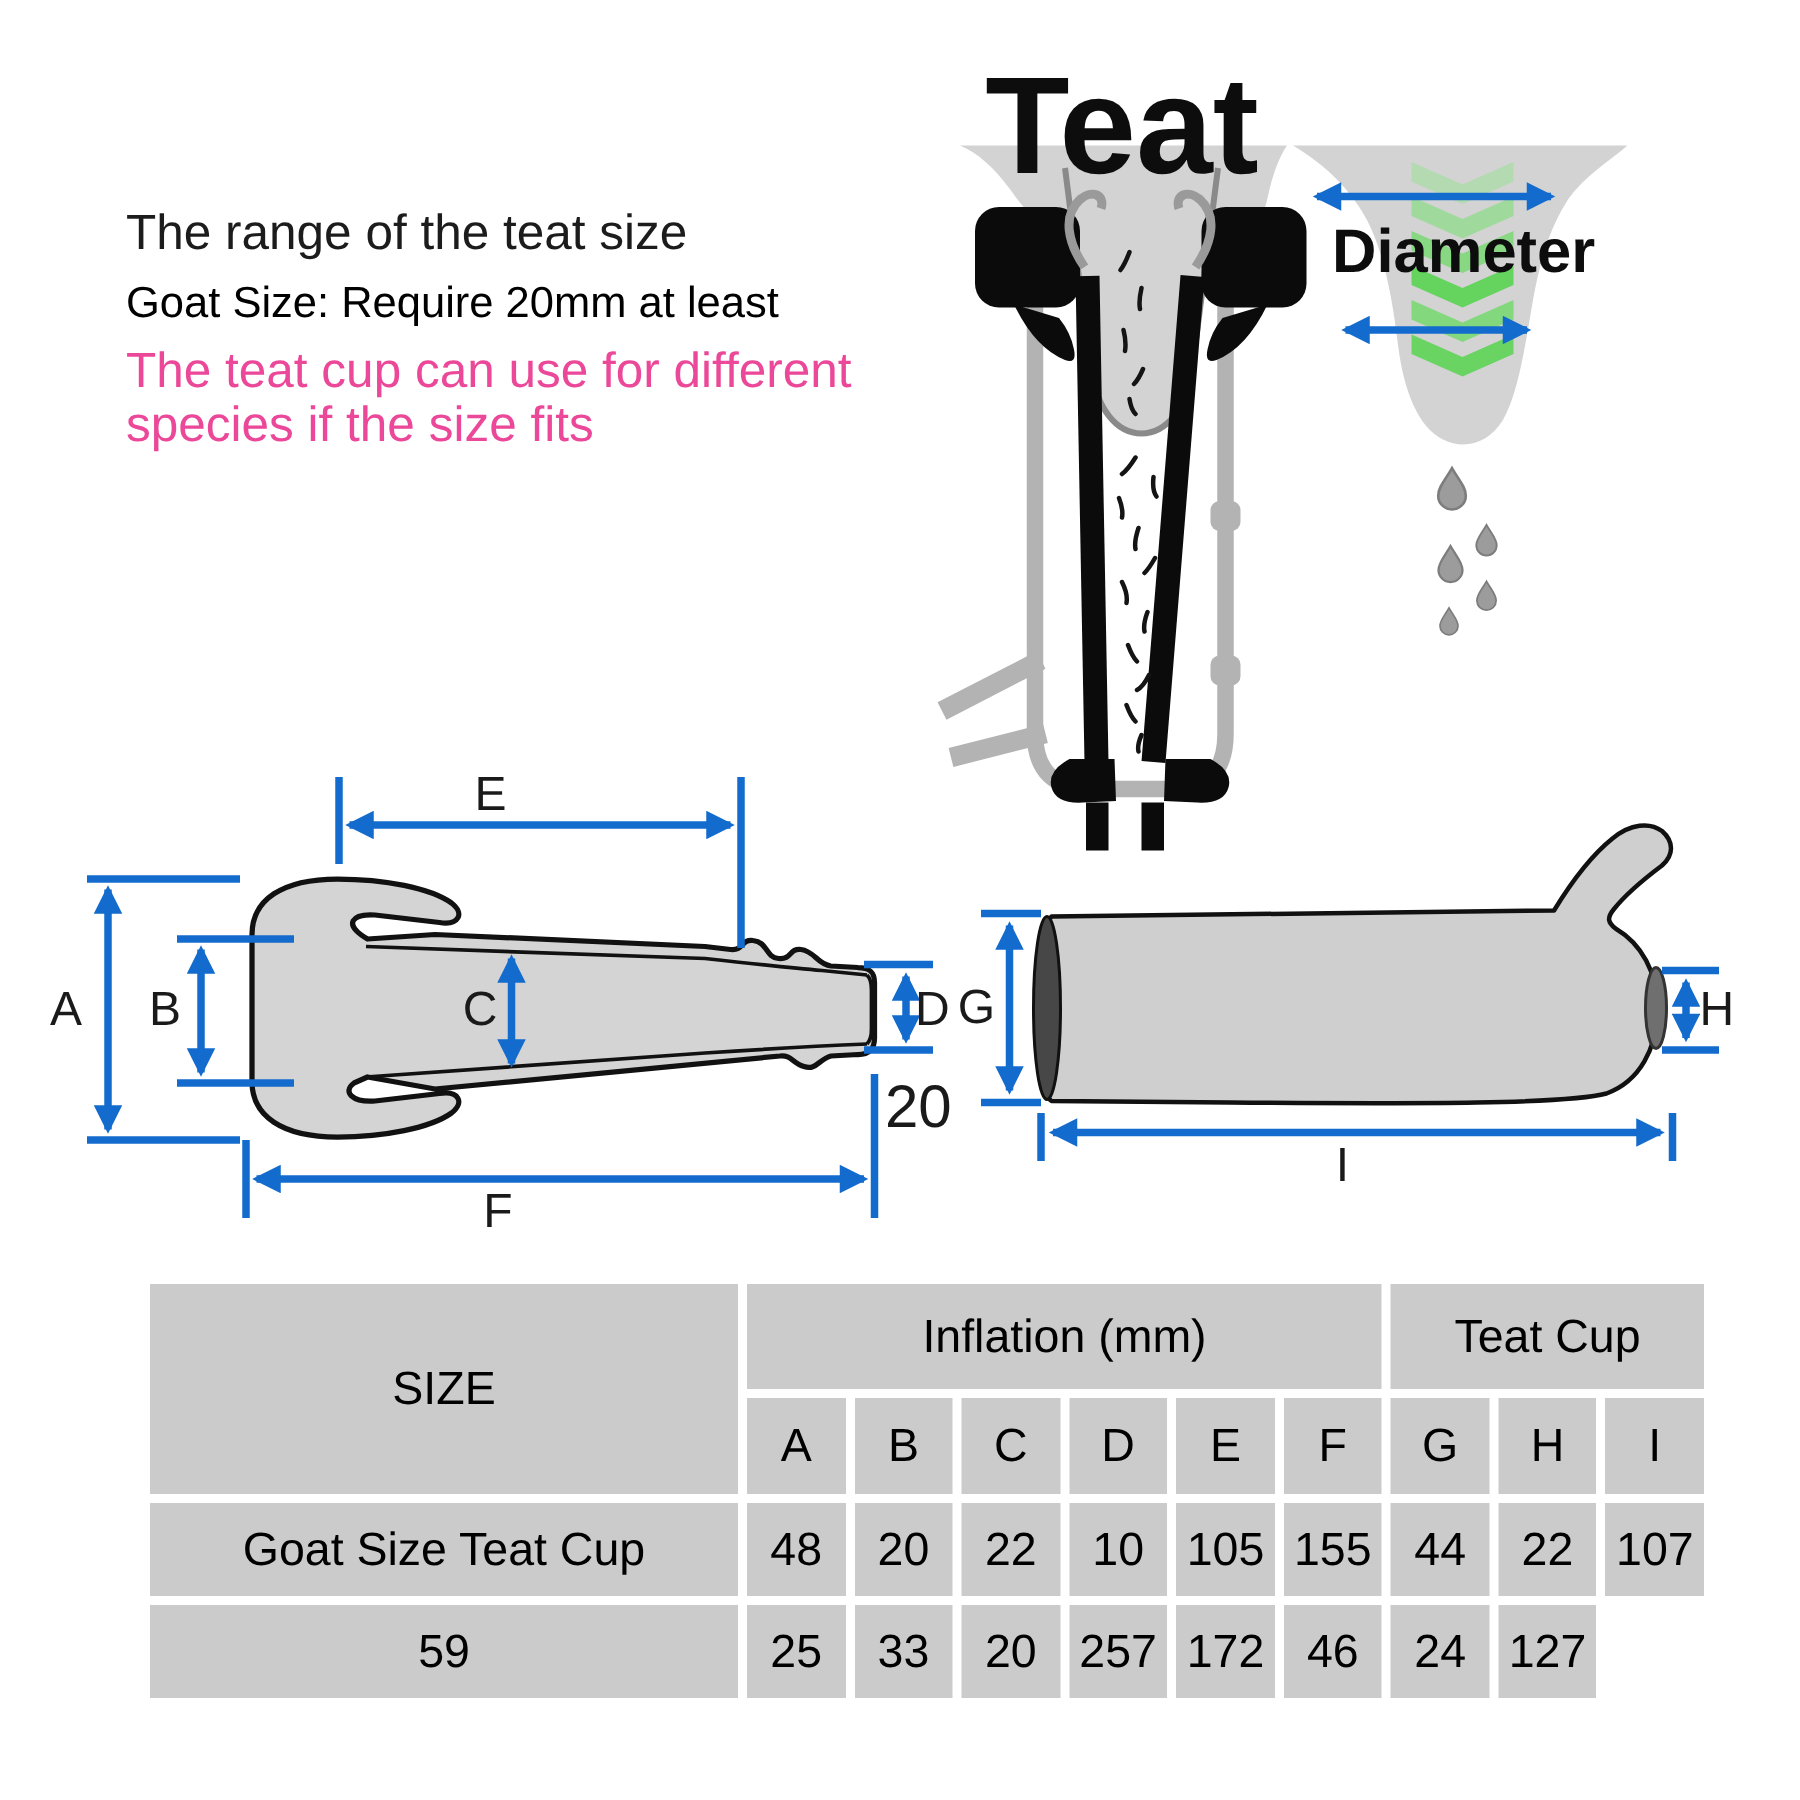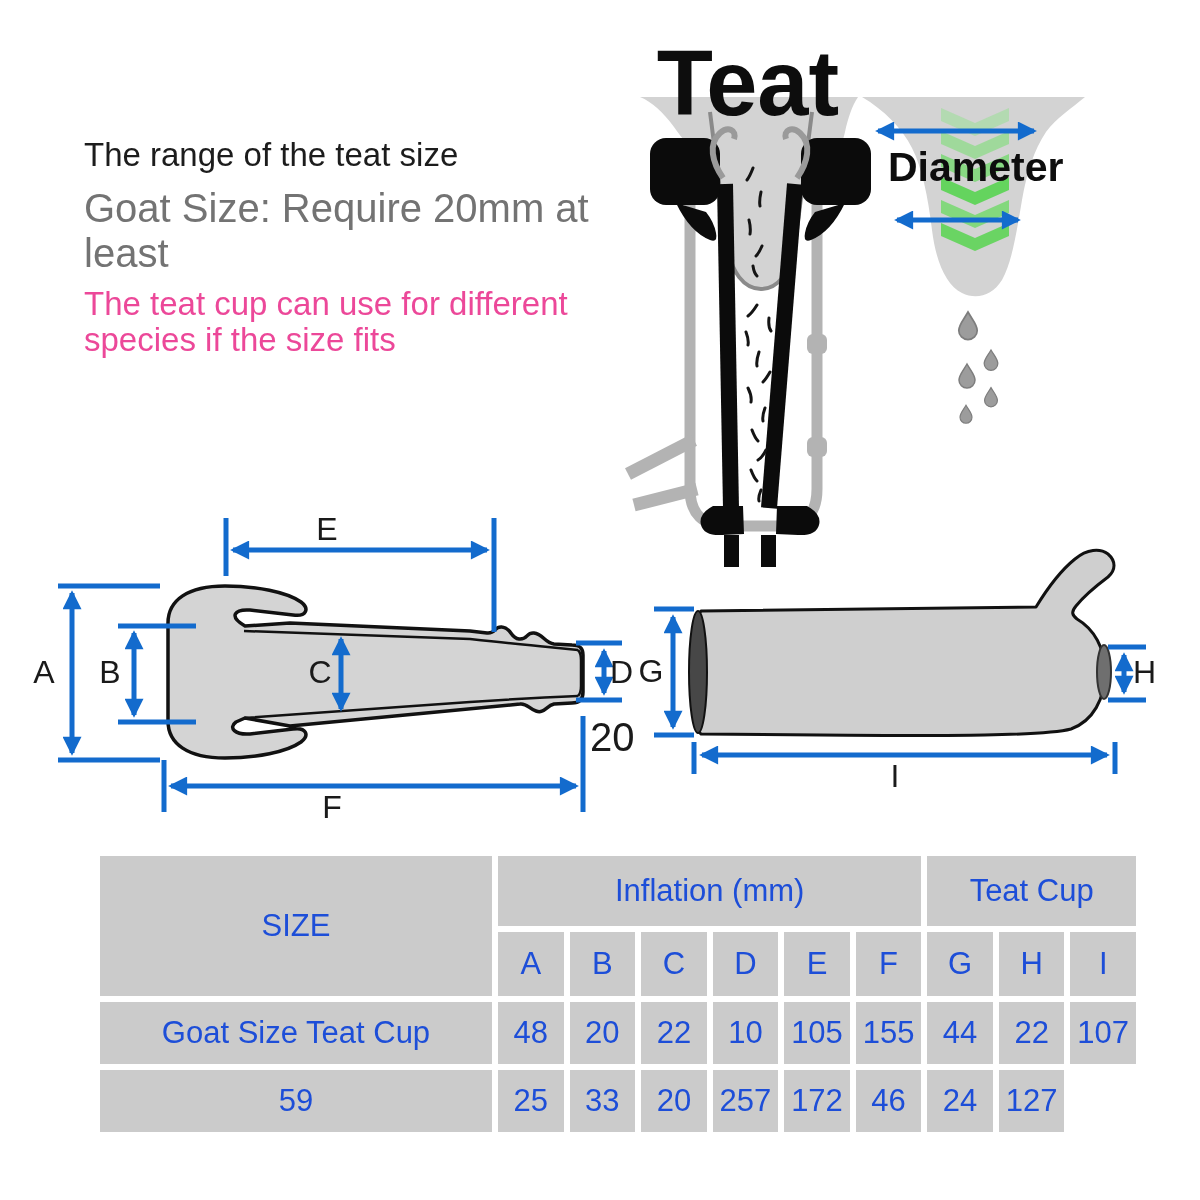--- a/index.html
+++ b/index.html
@@ -1,34 +1,34 @@
 <!DOCTYPE html>
 <html><head>
 <meta charset="utf-8">
 <style>
   html,body{margin:0;padding:0;background:#fff;}
   .canvas{position:relative;width:1200px;height:1200px;background:#ffffff;overflow:hidden;
           font-family:"Liberation Sans",sans-serif;}
   
   .info-block{position:absolute;left:84px;top:136px;width:600px;}
   .info-heading{font-size:33px;color:#1c1c1c;margin:0 0 12px 0;font-weight:400;}
-  .info-note{font-size:40px;color:#737373;margin:0 0 10px 0;font-weight:400;}
+  .info-note{font-size:29px;color:#000000;margin:0 0 10px 0;font-weight:400;}
   .info-para{font-size:33px;color:#ec4899;margin:10px 0 0 0;line-height:1.1;font-weight:400;}
   
   .diagram-svg{position:absolute;left:0;top:0;width:1200px;height:1200px;}
   .dim-line{stroke:#136bcd;stroke-width:5;fill:none;}
   .dim-tick{stroke:#136bcd;stroke-width:5;fill:none;}
   .dim-letter{font-family:"Liberation Sans",sans-serif;font-size:32px;fill:#1a1a1a;}
   .big-label{font-family:"Liberation Sans",sans-serif;fill:#0d0d0d;font-weight:700;}
   
   .size-table{position:absolute;left:100px;top:856px;width:1036px;display:grid;
               grid-template-columns:392px repeat(9,1fr);
               grid-template-rows:70px 64px 62px 62px;gap:6px;}
   .cell{background:#cbcbcb;display:flex;align-items:center;justify-content:center;
-        font-size:31px;color:#1d4ed8;white-space:nowrap;}
+        font-size:31px;color:#000000;white-space:nowrap;}
   .cell-size{grid-column:1;grid-row:1/3;}
   .cell-inflation{grid-column:2/8;grid-row:1;}
   .cell-teatcup{grid-column:8/11;grid-row:1;text-align:center;}
 </style>
 </head>
 <body>
 
 <div class="canvas">
 
   <div class="info-block">

